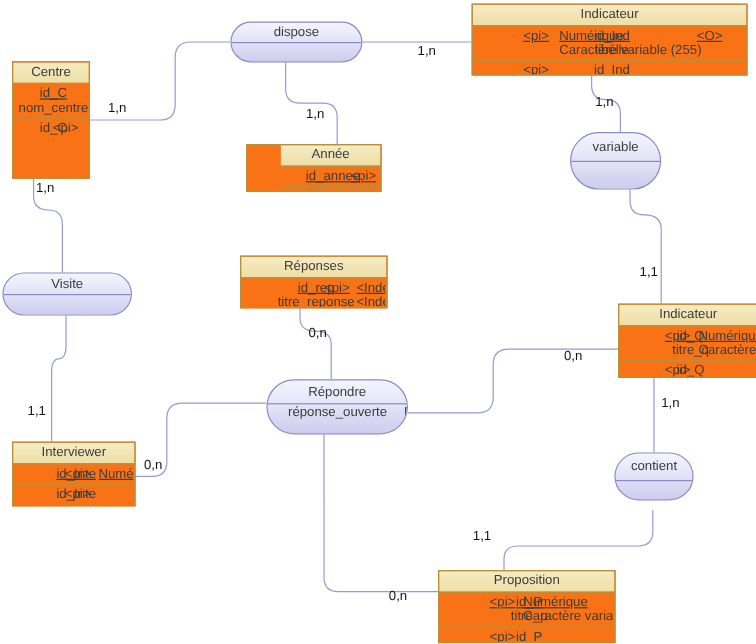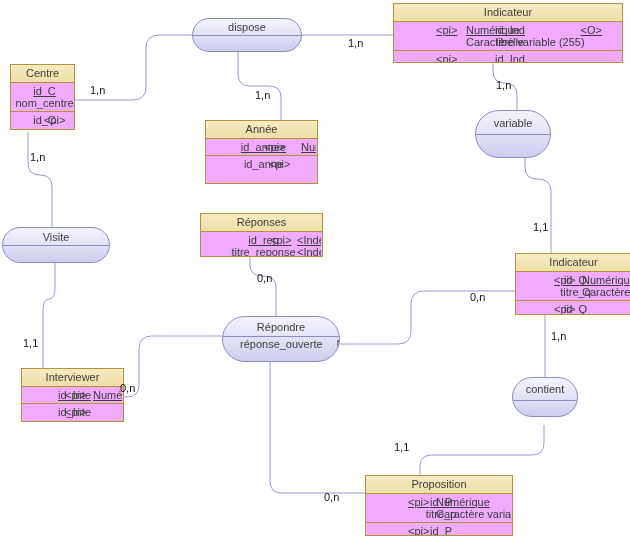--- a/index.html
+++ b/index.html
@@ -10,21 +10,21 @@
     color:#3c3c3c;
   }
   .canvas{position:absolute;left:0;top:0;width:630px;height:537px;overflow:hidden;}
   svg.connectors{position:absolute;left:0;top:0;}
   svg.connectors path{fill:none;stroke:#9a99d5;stroke-width:1;}
 
   
   .entity{
     position:absolute;
     border:1px solid #b5923a;
-    background:#f0abfc;
+    background:#f97316;
     display:flex;flex-direction:column;
     font-size:11px;line-height:12px;
     box-sizing:border-box;
     overflow:hidden;
   }
   .e-title{
     height:17px;line-height:17px;flex:0 0 17px;
     text-align:center;
     background:linear-gradient(#f6ebc4,#eddfa6);
     border-bottom:1px solid #b5923a;
@@ -67,21 +67,21 @@
     <path d="M 28 132 V 163 Q 28 175 40 175 Q 52 175 52 187 V 227"></path>
     <path d="M 55 263 V 288 Q 55 299 49 299 Q 43 299 43 310 V 368"></path>
     <path d="M 222 336 H 152 Q 139 336 139 349 V 385 Q 139 397 127 397 H 108"></path>
     <path d="M 250 255 V 265 Q 250 276 263 276 Q 276 276 276 287 V 316"></path>
     <path d="M 340 344 H 398 Q 411 344 411 331 V 304 Q 411 291 424 291 H 515"></path>
     <path d="M 545 315 V 377"></path>
     <path d="M 544 425 V 443 Q 544 455 532 455 H 432 Q 420 455 420 466 V 475"></path>
     <path d="M 270 362 V 481 Q 270 493 282 493 H 365"></path>
   </svg>
 
-  <div class="entity" style="left:10px;top:64px;width:65px;height:66px;">
+  <div class="entity" style="left:10px;top:51px;width:65px;height:98px;">
     <div class="e-title">Centre</div>
     <div class="e-body">
       <div class="e-row pk">
         <span class="a-name">id_C</span>
       </div>
       <div class="e-row">
         <span class="a-name">nom_centre</span>
       </div>
     </div>
     <div class="e-ident">
@@ -107,21 +107,21 @@
       </div>
     </div>
     <div class="e-ident">
       <div class="e-row">
         <span class="a-name">id_Ind</span>
         <span class="a-pi" style="left:42px">&lt;pi&gt;</span>
       </div>
     </div>
   </div>
 
-  <div class="entity" style="left:205px;top:120px;width:113px;height:64px;">
+  <div class="entity" style="left:205px;top:120px;width:113px;height:40px;padding-left:28px;">
     <div class="e-title">Année</div>
     <div class="e-body">
       <div class="e-row pk">
         <span class="a-name">id_annee</span>
         <span class="a-pi" style="left:58px">&lt;pi&gt;</span>
         <span class="a-type" style="left:95px">Numérique</span>
       </div>
     </div>
     <div class="e-ident">
       <div class="e-row">
@@ -160,21 +160,21 @@
       </div>
     </div>
     <div class="e-ident">
       <div class="e-row">
         <span class="a-name">id_Q</span>
         <span class="a-pi" style="left:38px">&lt;pi&gt;</span>
       </div>
     </div>
   </div>
 
-  <div class="entity" style="left:21px;top:368px;width:103px;height:54px;">
+  <div class="entity" style="left:10px;top:368px;width:103px;height:54px;">
     <div class="e-title">Interviewer</div>
     <div class="e-body">
       <div class="e-row pk">
         <span class="a-name">id_Inte</span>
         <span class="a-pi" style="left:43px">&lt;pi&gt;</span>
         <span class="a-type" style="left:71px">Numérique</span>
       </div>
     </div>
     <div class="e-ident">
       <div class="e-row">

